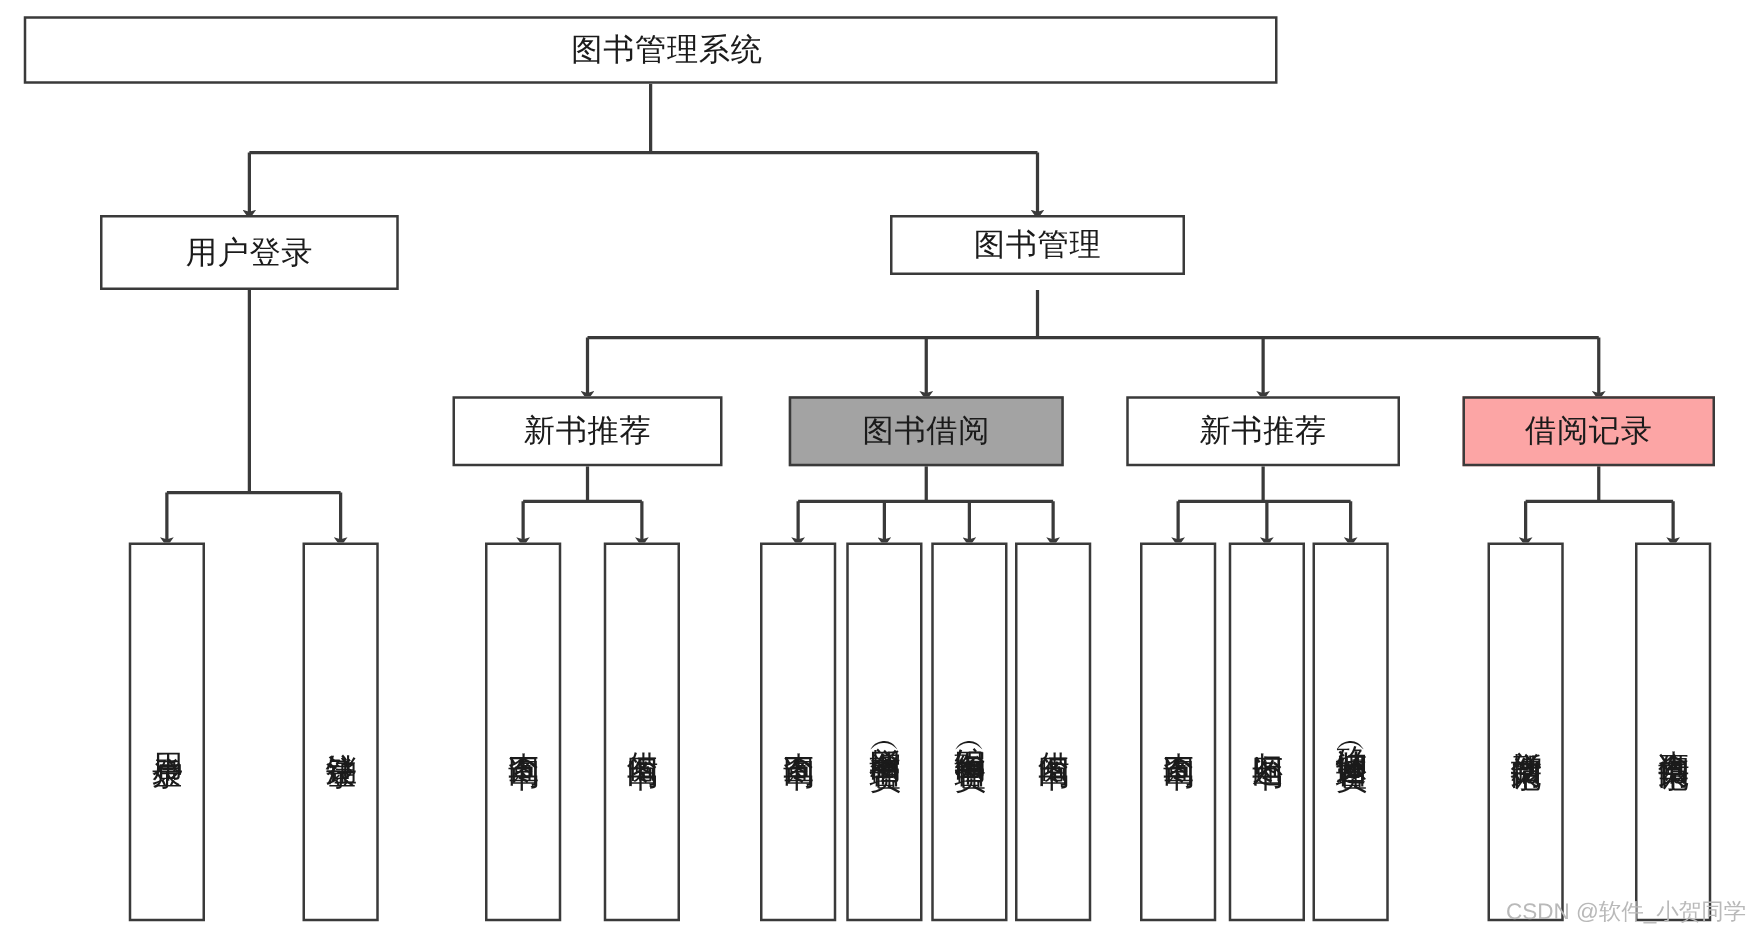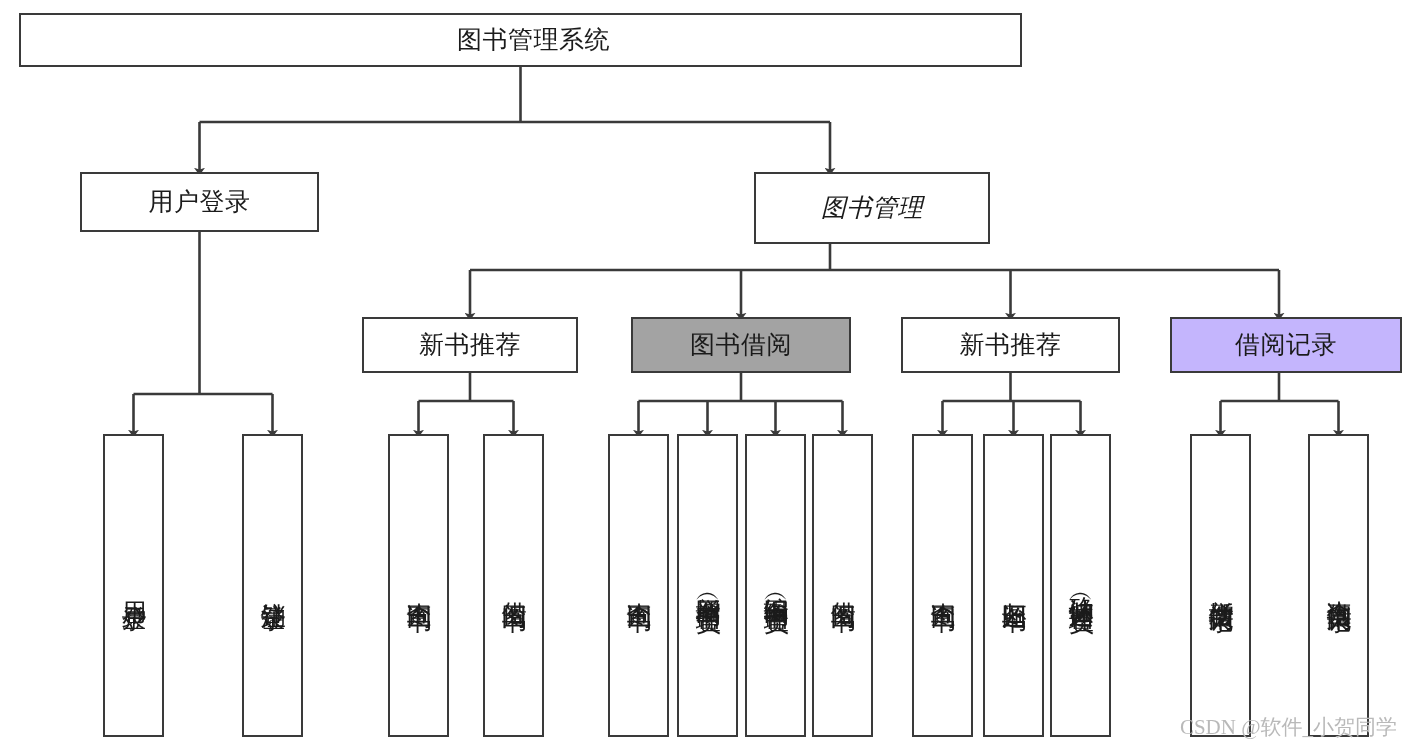--- a/index.html
+++ b/index.html
@@ -62,25 +62,25 @@
     text-orientation: upright;
     font-size: 25px;
     line-height: 1.05;
     letter-spacing: 2px;
     max-height: 100%;
   }
   .watermark {
     position: absolute;
     right: 8px;
     bottom: 6px;
-    font-size: 21px;
+    font-size: 18px;
     color: #b9b9b9;
     white-space: nowrap;
     z-index: 5;
-    font-family: Liberation Serif, serif;
+    font-family: Liberation Sans, sans-serif;
   }
 </style>
 </head>
 <body>
 
 <div id="canvas">
 
   <svg id="edges" viewBox="0 0 1405 747" width="1405" height="747" aria-hidden="true">
     <defs>
       <marker id="arrowhead" markerWidth="9" markerHeight="11" refX="3.2" refY="5.5" orient="auto" markerUnits="userSpaceOnUse">
@@ -124,33 +124,33 @@
       </g>
   </svg>
 
   <div id="node-layer">
       <div class="node h root" style="left: 19px; top: 13px; width: 1003px; height: 54px; border-color: rgb(58, 58, 58); background: rgb(255, 255, 255);">
         <span class="label" style="color: rgb(27, 27, 27); margin-left: 26px;">图书管理系统</span>
       </div>
       <div class="node h" style="left: 80px; top: 172px; width: 239px; height: 60px; border-color: rgb(58, 58, 58); background: rgb(255, 255, 255);">
         <span class="label" style="color: rgb(27, 27, 27);">用户登录</span>
       </div>
-      <div class="node h" style="left: 754px; top: 172px; width: 236px; height: 72px; border-color: rgb(58, 58, 58); background: rgb(255, 255, 255); font-style: italic;">
+      <div class="node h" style="left: 712px; top: 172px; width: 236px; height: 48px; border-color: rgb(58, 58, 58); background: rgb(255, 255, 255);">
         <span class="label" style="color: rgb(27, 27, 27);">图书管理</span>
       </div>
       <div class="node h" style="left: 362px; top: 317px; width: 216px; height: 56px; border-color: rgb(58, 58, 58); background: rgb(255, 255, 255);">
         <span class="label" style="color: rgb(27, 27, 27);">新书推荐</span>
       </div>
       <div class="node h" style="left: 631px; top: 317px; width: 220px; height: 56px; border-color: rgb(58, 58, 58); background: #a3a3a3;">
         <span class="label" style="color: rgb(27, 27, 27);">图书借阅</span>
       </div>
       <div class="node h" style="left: 901px; top: 317px; width: 219px; height: 56px; border-color: rgb(58, 58, 58); background: rgb(255, 255, 255);">
         <span class="label" style="color: rgb(27, 27, 27);">新书推荐</span>
       </div>
-      <div class="node h" style="left: 1170px; top: 317px; width: 232px; height: 56px; border-color: rgb(58, 58, 58); background: #c4b5fd;">
+      <div class="node h" style="left: 1170px; top: 317px; width: 202px; height: 56px; border-color: rgb(58, 58, 58); background: #fca5a5;">
         <span class="label" style="color: rgb(27, 27, 27);">借阅记录</span>
       </div>
       <div class="node v" style="left: 103px; top: 434px; width: 61px; height: 303px; border-color: rgb(58, 58, 58); background: rgb(255, 255, 255);">
         <span class="label" style="color: rgb(27, 27, 27);">用户登录</span>
       </div>
       <div class="node v" style="left: 242px; top: 434px; width: 61px; height: 303px; border-color: rgb(58, 58, 58); background: rgb(255, 255, 255);">
         <span class="label" style="color: rgb(27, 27, 27);">注销登录</span>
       </div>
       <div class="node v" style="left: 388px; top: 434px; width: 61px; height: 303px; border-color: rgb(58, 58, 58); background: rgb(255, 255, 255);">
         <span class="label" style="color: rgb(27, 27, 27);">查询图书</span>

